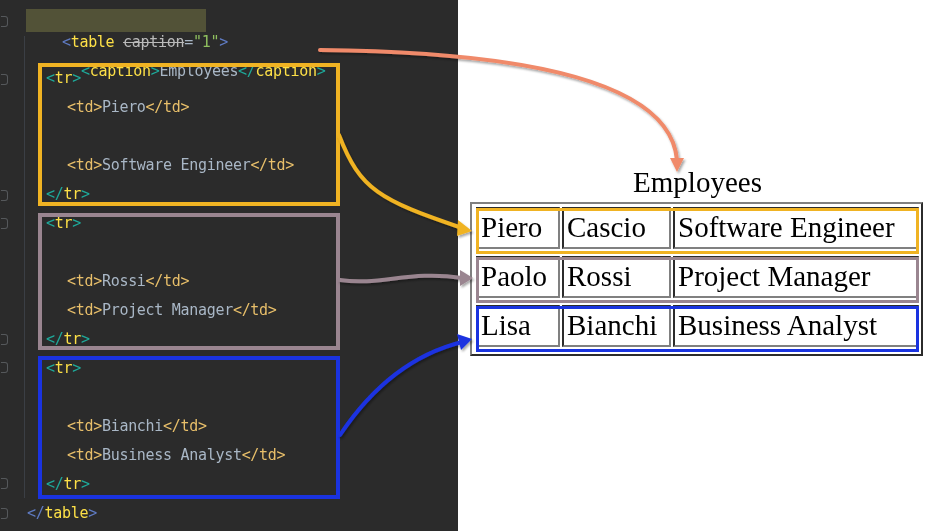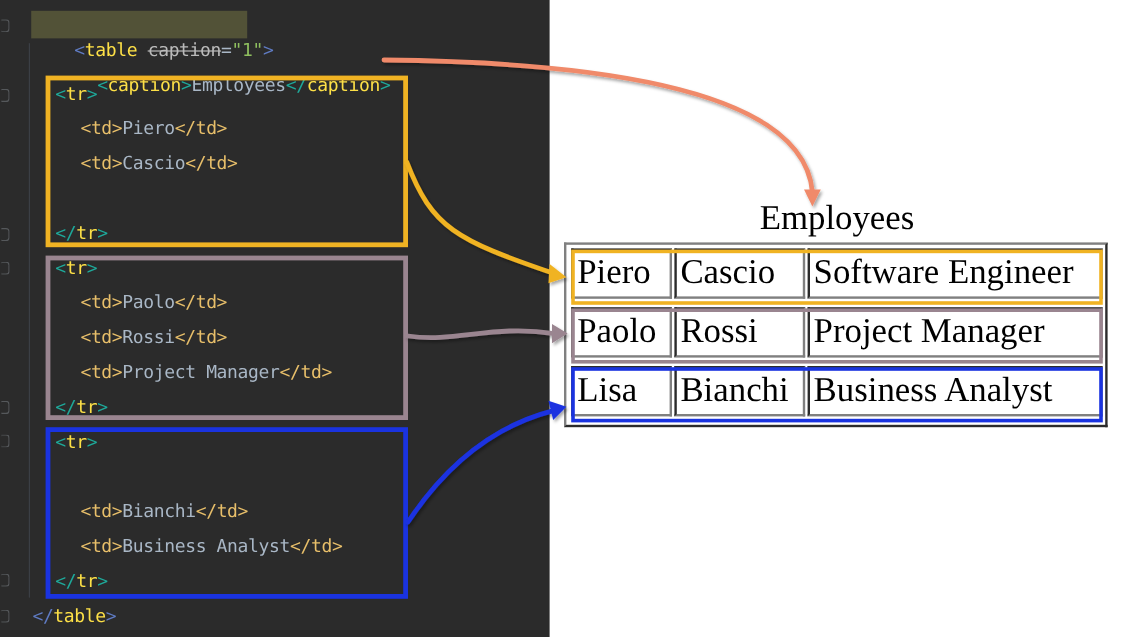--- a/index.html
+++ b/index.html
@@ -83,25 +83,24 @@
   <div class="code-line" style="top:9px; left:27px">
     <span class="tag-br">&lt;</span><span class="tag-name-y">table</span> <span class="attr-struck">caption</span><span class="attr-eq">=</span><span class="attr-val">"1"</span><span class="tag-br">&gt;</span>
   </div>
 
   <div class="code-line" style="top:38px; left:46px">
     <span class="tag-br-t">&lt;</span><span class="tag-name-y">caption</span><span class="tag-br-t">&gt;</span><span class="txt">Employees</span><span class="tag-br-t">&lt;/</span><span class="tag-name-y">caption</span><span class="tag-br-t">&gt;</span>
   </div>
 
   <div class="code-line" style="top:67px; left:46px"><span class="tag-br-t">&lt;</span><span class="tag-name-y">tr</span><span class="tag-br-t">&gt;</span></div>
   <div class="code-line" style="top:96px; left:67px"><span class="tag-td">&lt;td&gt;</span><span class="txt">Piero</span><span class="tag-td">&lt;/td&gt;</span></div>
-  <div class="code-line" style="top:125px; left:67px"><span class="tag-td">&lt;td&gt;</span><span class="txt">Cascio</span><span class="tag-td">&lt;/td&gt;</span></div>
+  <div class="code-line" style="top:154px; left:67px"><span class="tag-td">&lt;td&gt;</span><span class="txt">Software Engineer</span><span class="tag-td">&lt;/td&gt;</span></div>
   <div class="code-line" style="top:183px; left:46px"><span class="tag-br-t">&lt;/</span><span class="tag-name-y">tr</span><span class="tag-br-t">&gt;</span></div>
 
   <div class="code-line" style="top:212px; left:46px"><span class="tag-br-t">&lt;</span><span class="tag-name-y">tr</span><span class="tag-br-t">&gt;</span></div>
-  <div class="code-line" style="top:241px; left:67px"><span class="tag-td">&lt;td&gt;</span><span class="txt">Paolo</span><span class="tag-td">&lt;/td&gt;</span></div>
   <div class="code-line" style="top:270px; left:67px"><span class="tag-td">&lt;td&gt;</span><span class="txt">Rossi</span><span class="tag-td">&lt;/td&gt;</span></div>
   <div class="code-line" style="top:299px; left:67px"><span class="tag-td">&lt;td&gt;</span><span class="txt">Project Manager</span><span class="tag-td">&lt;/td&gt;</span></div>
   <div class="code-line" style="top:328px; left:46px"><span class="tag-br-t">&lt;/</span><span class="tag-name-y">tr</span><span class="tag-br-t">&gt;</span></div>
 
   <div class="code-line" style="top:357px; left:46px"><span class="tag-br-t">&lt;</span><span class="tag-name-y">tr</span><span class="tag-br-t">&gt;</span></div>
   <div class="code-line" style="top:415px; left:67px"><span class="tag-td">&lt;td&gt;</span><span class="txt">Bianchi</span><span class="tag-td">&lt;/td&gt;</span></div>
   <div class="code-line" style="top:444px; left:67px"><span class="tag-td">&lt;td&gt;</span><span class="txt">Business Analyst</span><span class="tag-td">&lt;/td&gt;</span></div>
   <div class="code-line" style="top:473px; left:46px"><span class="tag-br-t">&lt;/</span><span class="tag-name-y">tr</span><span class="tag-br-t">&gt;</span></div>
 
   <div class="code-line" style="top:502px; left:27px"><span class="tag-br">&lt;/</span><span class="tag-name-y">table</span><span class="tag-br">&gt;</span></div>

